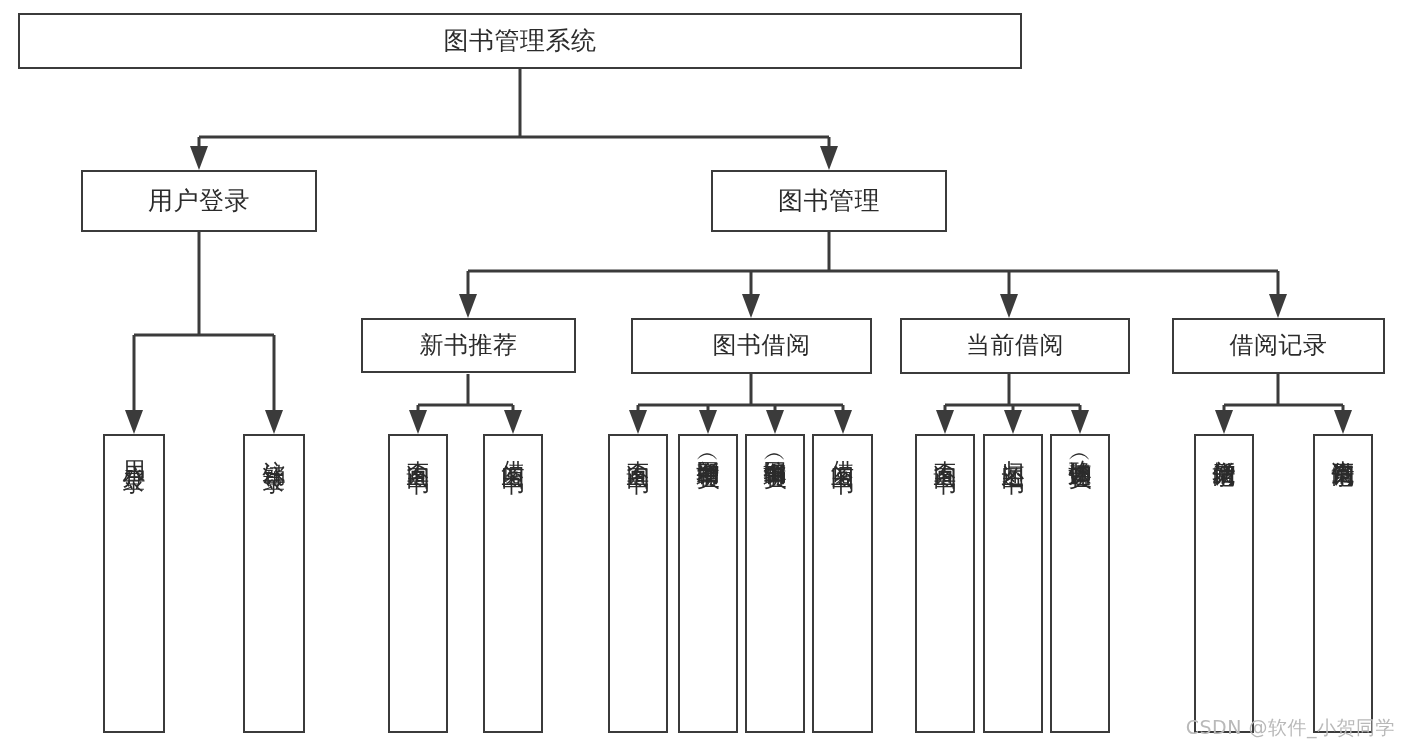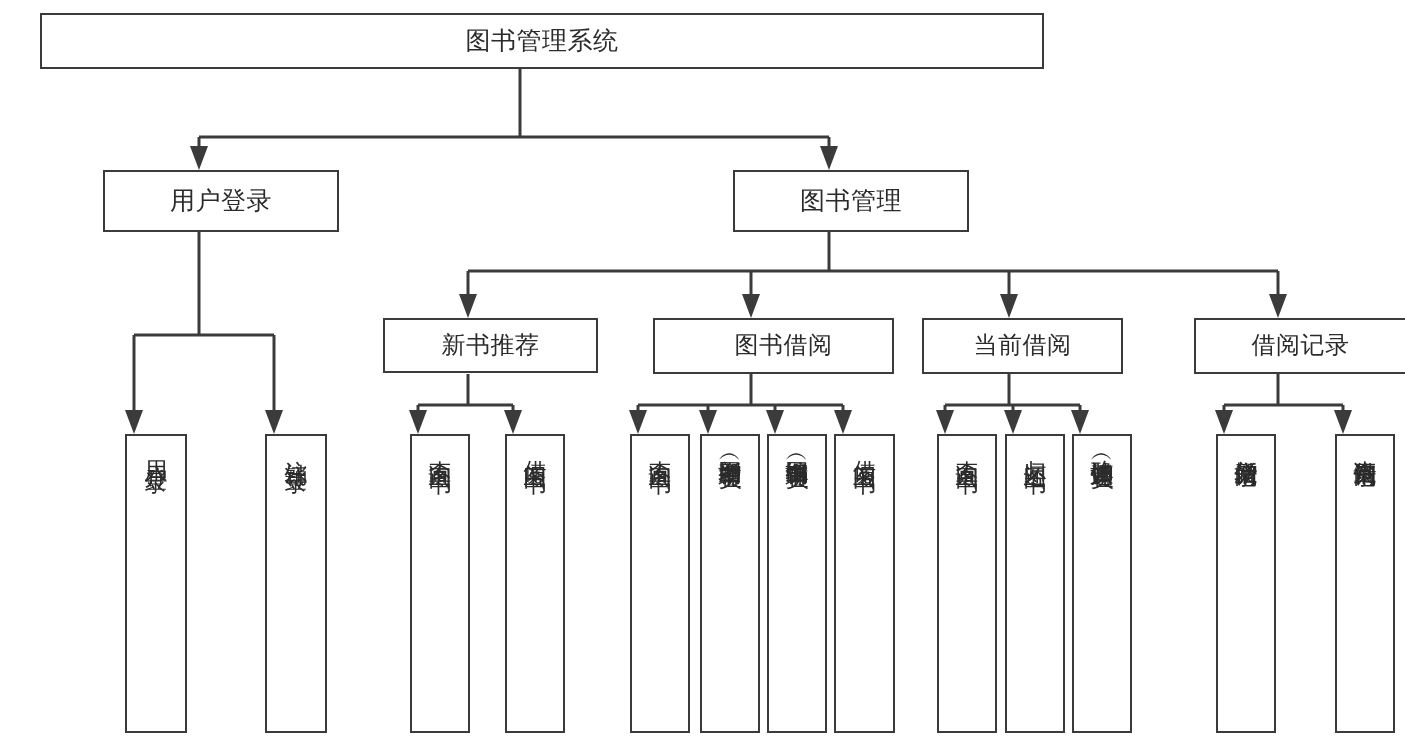--- a/index.html
+++ b/index.html
@@ -31,21 +31,20 @@
   
   .node-box {
     position: absolute;
     box-sizing: border-box;
     background: #ffffff;
     border: 2px solid #3b3b3b;
     display: flex;
     align-items: center;
     justify-content: center;
     overflow: hidden;
-    margin-left: 22px;
   }
   .node-label {
     color: #2b2b2b;
     letter-spacing: 0.5px;
     white-space: nowrap;
     line-height: 1.15;
   }
   .level-root .node-label { font-size: 25px; }
   .level-2 .node-label   { font-size: 25px; }
   .level-3 .node-label   { font-size: 24px; }
@@ -178,21 +177,21 @@
   <div class="node-box level-2" style="left:711px; top:170px; width:236px; height:62px;justify-content:center;">
     <span class="node-label">图书管理</span>
   </div>
 
   <div class="node-box level-3" style="left:361px; top:318px; width:215px; height:55px;">
     <span class="node-label">新书推荐</span>
   </div>
   <div class="node-box level-3" style="left:631px; top:318px; width:241px; height:56px;padding-left:20px;">
     <span class="node-label">图书借阅</span>
   </div>
-  <div class="node-box level-3" style="left:900px; top:318px; width:201px; height:56px;">
+  <div class="node-box level-3" style="left:900px; top:318px; width:230px; height:56px;">
     <span class="node-label">当前借阅</span>
   </div>
   <div class="node-box level-3" style="left:1172px; top:318px; width:213px; height:56px;text-align:right;">
     <span class="node-label">借阅记录</span>
   </div>
 
   <div class="node-box leaf" style="left:103px; top:434px; width:62px; height:299px;">
     <span class="node-label">用户登录</span>
   </div>
   <div class="node-box leaf" style="left:243px; top:434px; width:62px; height:299px;">
@@ -229,14 +228,15 @@
     <span class="node-label">确认归还（管理员）</span>
   </div>
 
   <div class="node-box leaf tall-text" style="left:1194px; top:434px; width:60px; height:299px;">
     <span class="node-label">新增借阅记录</span>
   </div>
   <div class="node-box leaf tall-text" style="left:1313px; top:434px; width:60px; height:299px;">
     <span class="node-label">查询借阅记录</span>
   </div>
 
+  <div id="watermark">CSDN @软件_小贺同学</div>
 
 </div>
 
 </body></html>

